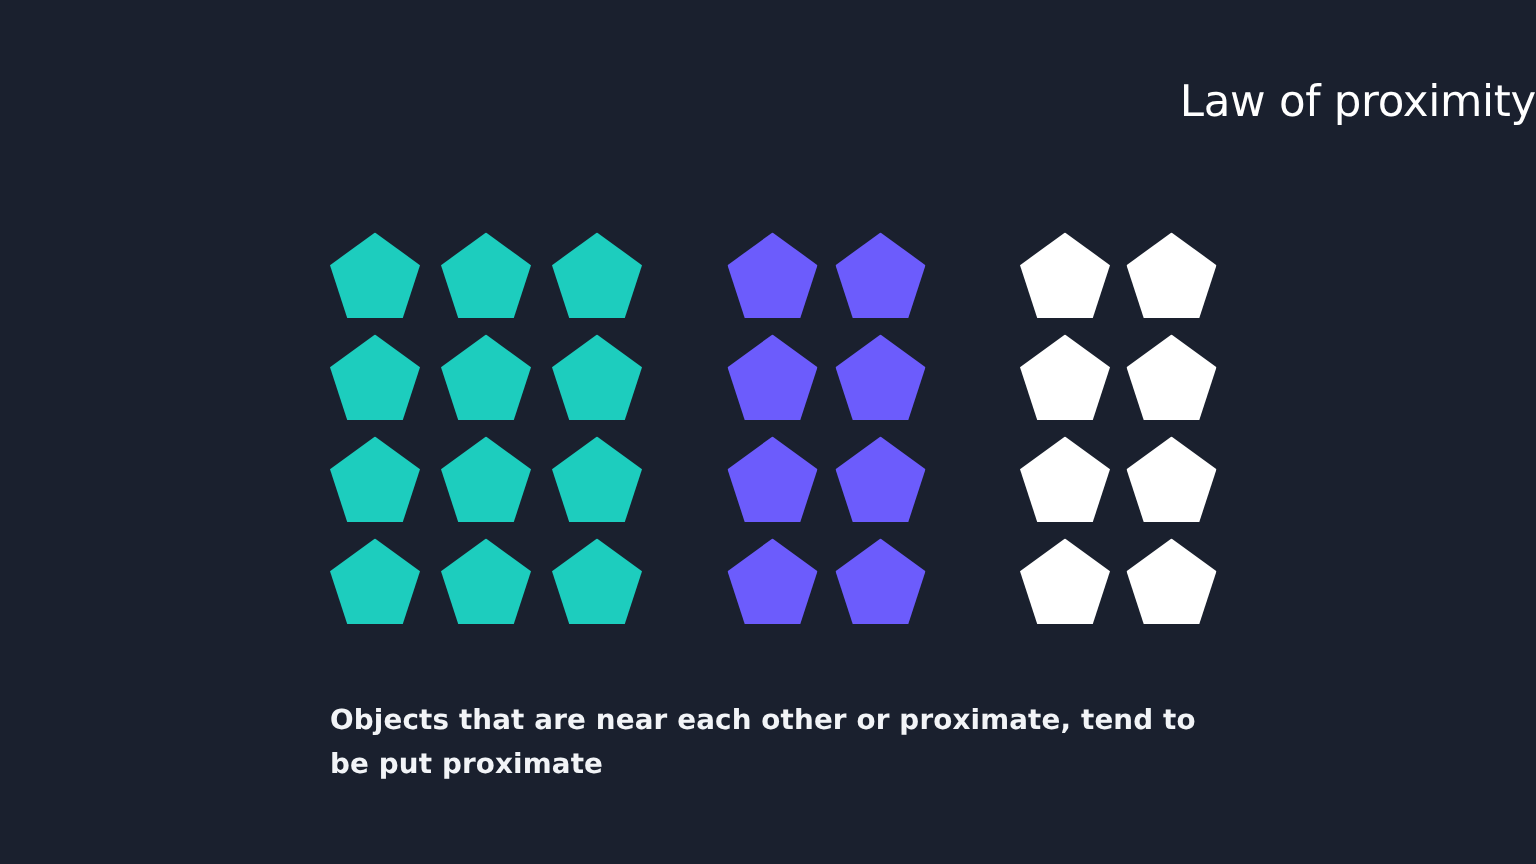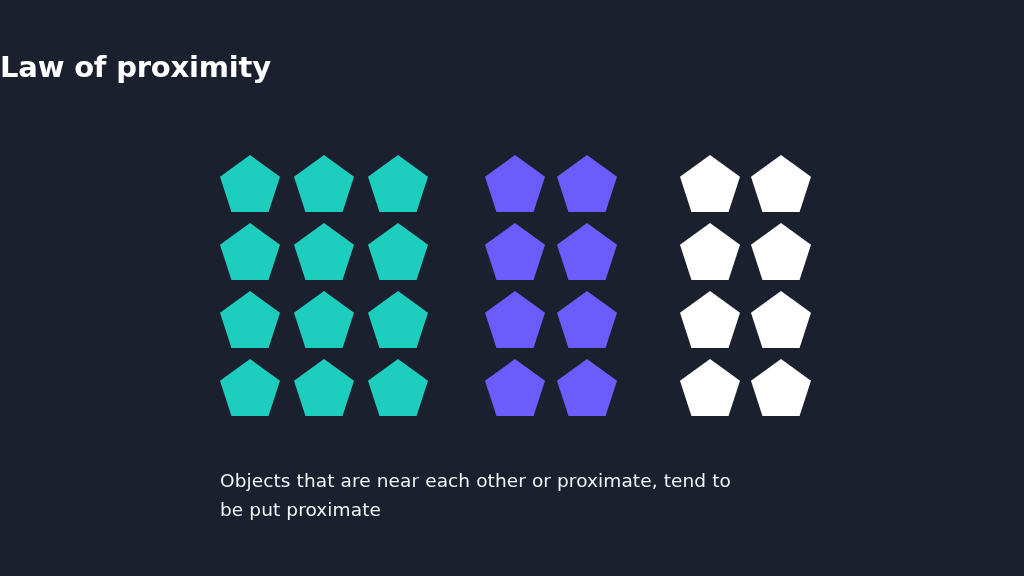--- a/index.html
+++ b/index.html
@@ -15,23 +15,23 @@
     background: #1a202e;
     overflow: hidden;
     font-family: "DejaVu Sans", "Liberation Sans", sans-serif;
     -webkit-font-smoothing: antialiased;
   }
   #title {
     position: absolute;
     left: 0;
     top: 50px;
     width: 1024px;
-    text-align: left;
+    text-align: right;
     font-size: 29px;
-    font-weight: 700;
+    font-weight: 400;
     letter-spacing: -0.2px;
     color: #ffffff;
     line-height: 1.2;
     white-space: nowrap;
   }
   #shape-field {
     position: absolute;
     left: 0;
     top: 0;
     width: 1024px;
@@ -50,21 +50,21 @@
     display: block;
     width: 100%;
     height: 100%;
   }
   #caption {
     position: absolute;
     left: 220px;
     top: 467px;
     width: 600px;
     font-size: 18.5px;
-    font-weight: 400;
+    font-weight: 700;
     line-height: 1.55;
     color: #f2f4f7;
     letter-spacing: 0.1px;
   }
   #caption .cap-line {
     display: block;
   }
 </style>
 </head>
 <body>

